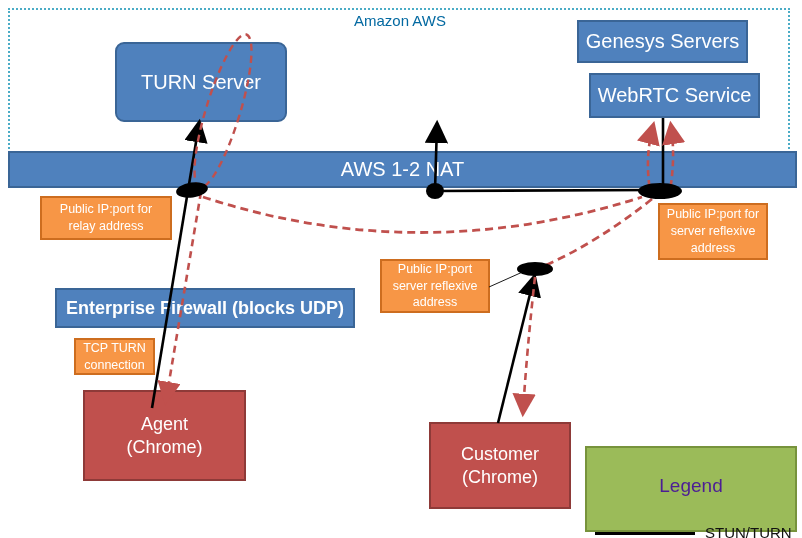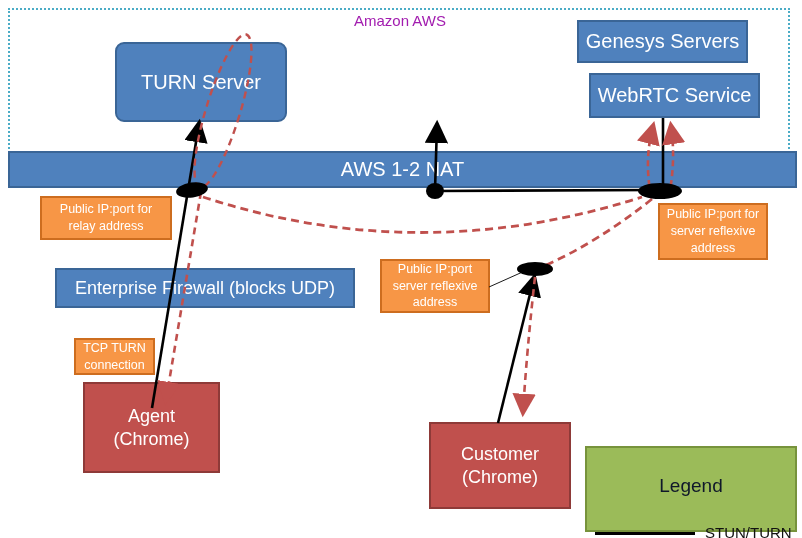--- a/index.html
+++ b/index.html
@@ -1,41 +1,41 @@
 <!DOCTYPE html>
 <html><head>
 <meta charset="utf-8">
 <style>
   html,body{margin:0;padding:0;background:#fff;font-family:"Liberation Sans",sans-serif;}
   .canvas{position:relative;width:802px;height:538px;background:#fff;overflow:hidden;}
   .aws-region{position:absolute;left:8px;top:8px;width:782px;height:145px;border:2px dotted #4bacc6;box-sizing:border-box;z-index:1;}
-  .aws-label{position:absolute;left:300px;top:12px;width:200px;text-align:center;font-size:15px;color:#a21caf;z-index:2;}
+  .aws-label{position:absolute;left:300px;top:12px;width:200px;text-align:center;font-size:15px;color:#0369a1;z-index:2;}
   .box{position:absolute;display:flex;align-items:center;justify-content:center;text-align:center;
        color:#fff;box-sizing:border-box;white-space:pre-line;z-index:3;line-height:1.25;}
   .blue{background:#4f81bd;border:2px solid #3a6596;}
   .orange{background:#f79646;border:2px solid #cd6d1f;z-index:4;}
   .redbox{background:#c0504d;border:2px solid #8e3a38;}
   .green{background:#9bbb59;border:2px solid #77933c;}
   .big{font-size:20px;}
   .small{font-size:12.5px;line-height:1.35;}
   .nat-bar{left:8px;top:151px;width:789px;height:37px;z-index:2;}
   .turn{left:115px;top:42px;width:172px;height:80px;border-radius:9px;}
   .stun{left:353px;top:42px;width:172px;height:76px;}
   .genesys{left:577px;top:20px;width:171px;height:43px;}
   .webrtc{left:577px;top:73px;width:171px;height:45px;margin-left:12px;}
-  .firewall{left:55px;top:268px;width:300px;height:40px;font-size:18px;}
+  .firewall{left:55px;top:288px;width:300px;height:40px;font-size:18px;font-weight:bold;}
   .router{left:485px;top:272px;width:256px;height:40px;font-size:18px;}
-  .agent{left:83px;top:382px;width:137px;height:91px;font-size:18px;}
+  .agent{left:83px;top:390px;width:163px;height:91px;font-size:18px;}
   .customer{left:429px;top:422px;width:142px;height:87px;font-size:18px;}
   .co-relay{left:40px;top:196px;width:132px;height:44px;}
   .co-tcp{left:74px;top:338px;width:81px;height:37px;}
   .co-reflex-mid{left:380px;top:259px;width:110px;height:54px;}
   .co-reflex-right{left:658px;top:203px;width:110px;height:57px;}
   .legend{left:585px;top:446px;width:212px;height:86px;display:block;padding:4px 8px 0 8px;}
-  .legend-title{text-align:center;font-size:19px;color:#0f172a;margin:2px 0 6px 0;}
+  .legend-title{text-align:center;font-size:19px;color:#4c1d95;margin:2px 0 6px 0;}
   .legend-row{display:flex;align-items:center;margin:0 0 8px 0;}
   .legend-line{width:100px;height:0;border-top:3px solid #000;margin-right:10px;flex:none;}
   .legend-label{font-size:15px;color:#111;white-space:nowrap;}
   svg.overlay{position:absolute;left:0;top:0;z-index:10;pointer-events:none;}
 </style>
 </head>
 <body>
 
 <div class="canvas">
 

